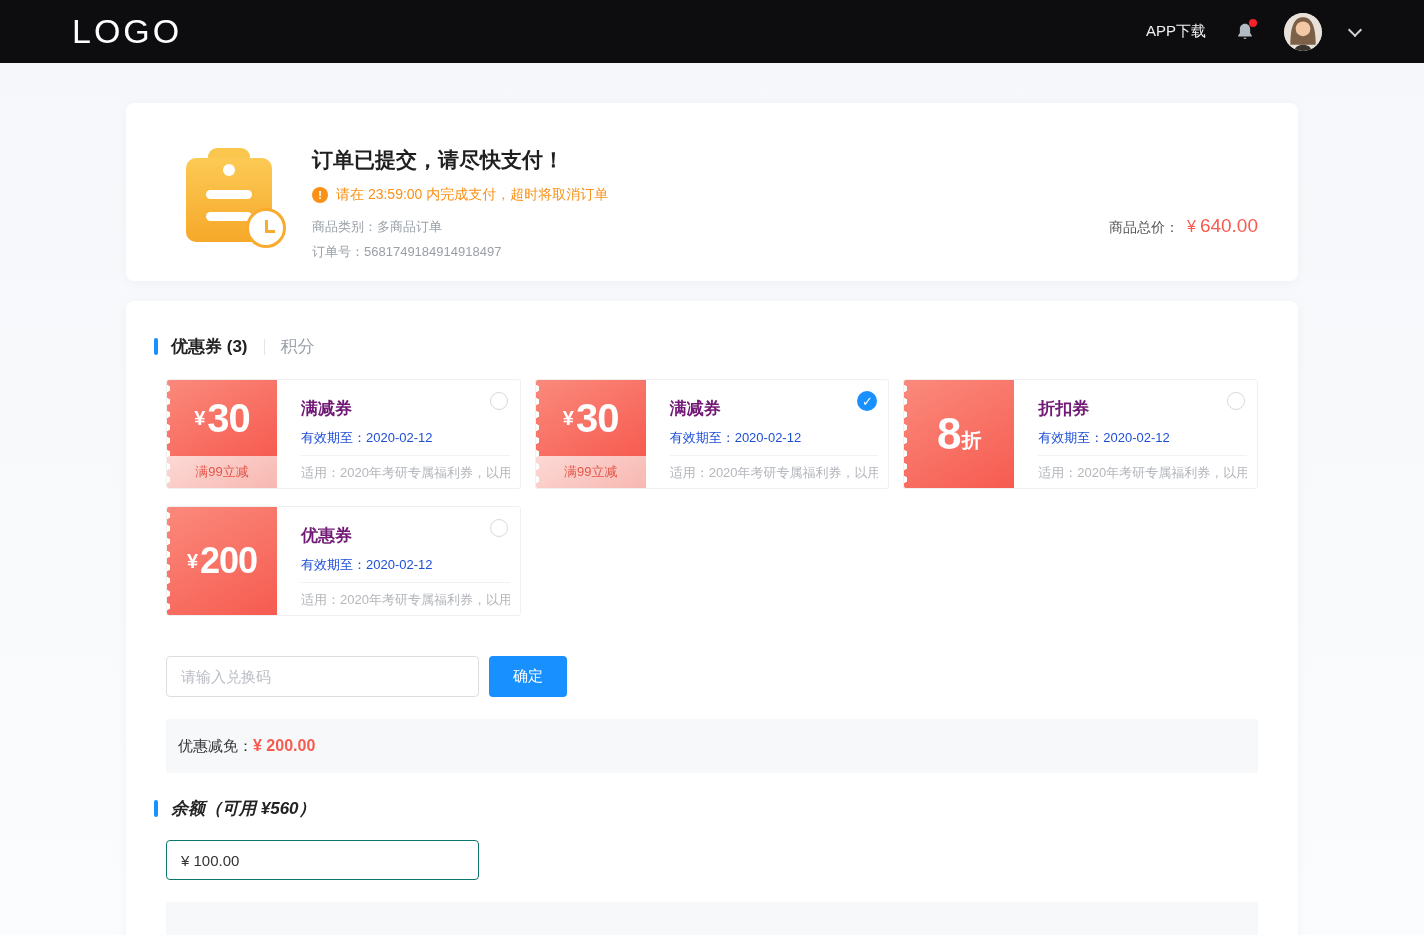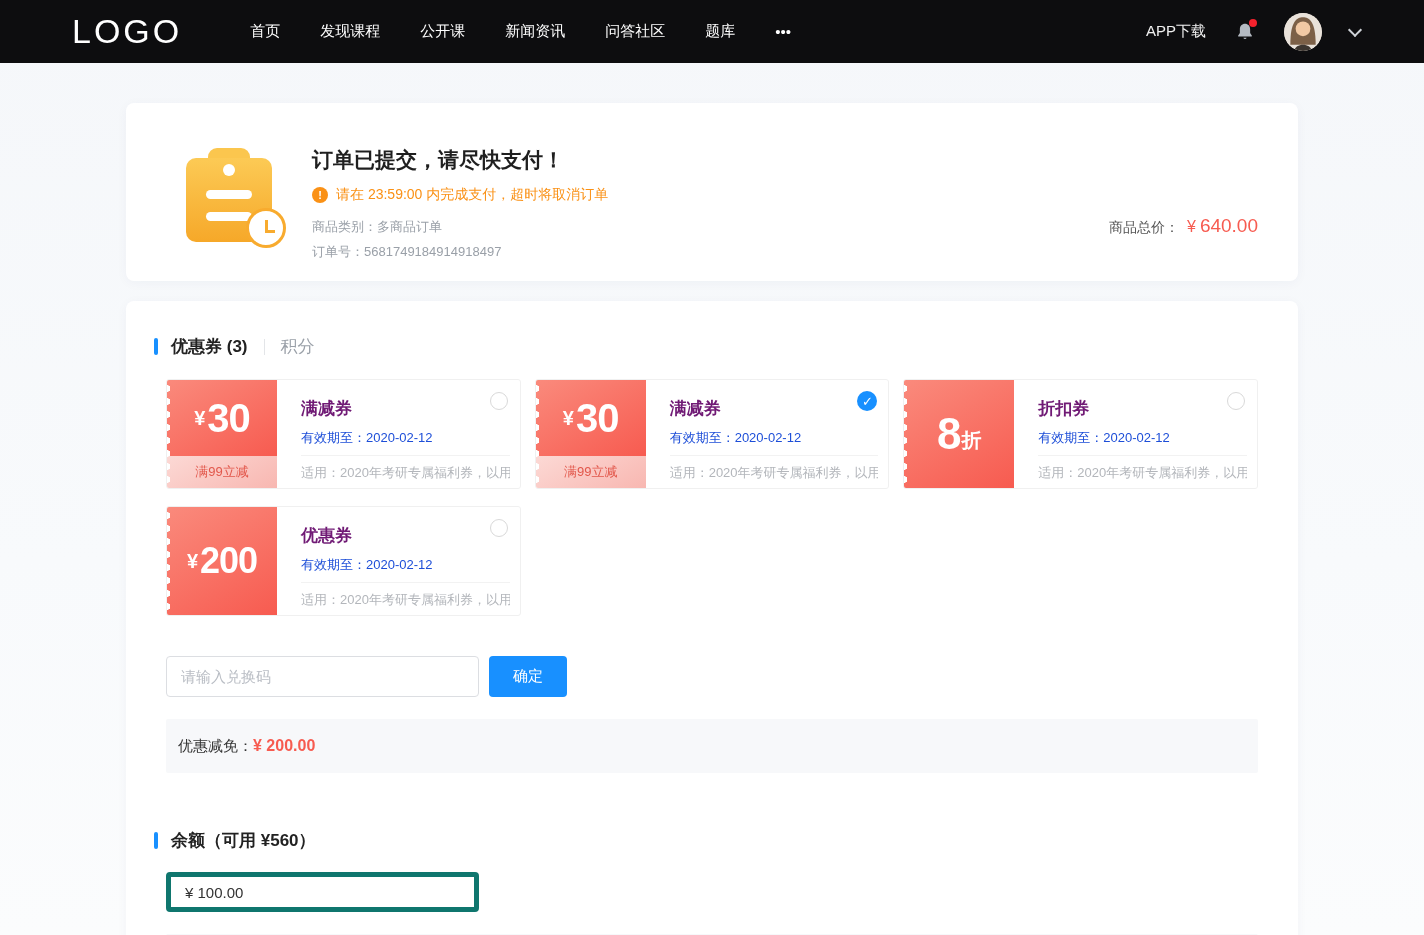--- a/index.html
+++ b/index.html
@@ -100,39 +100,30 @@
   .redeem-input { width:313px; height:41px; border:1px solid #dcdee2; border-radius:4px; padding:0 14px;
     font-size:15px; color:#333; outline:none; font-family:inherit; }
   .redeem-input::placeholder { color:#b9bdc4; }
   .confirm-btn { margin-left:10px; width:78px; height:41px; background:var(--accent-blue,#1890ff); color:#fff;
     border:none; border-radius:4px; font-size:15px; cursor:pointer; font-family:inherit; }
   .discount-bar { margin-top:22px; height:54px; background:#f7f8fa; border-radius:2px;
     display:flex; align-items:center; padding:0 12px; font-size:15px; color:#333;text-align:center; }
   .discount-bar .val { color:var(--accent-red,#f5463c); font-weight:bold; font-size:16px; }
 
   
-  .balance-head { margin-top:56px; }
-  .balance-input { margin-top:20px; width:313px; height:40px; border:5px solid #0f766e; border-radius:4px;
+  .balance-head { margin-top:24px;font-style:italic; }
+  .balance-input { margin-top:20px; width:313px; height:40px; border:1px solid #0f766e; border-radius:4px;
     padding:0 14px; font-size:15px; color:#333; outline:none; display:block; font-family:inherit; }
   .bottom-bar { margin-top:22px; height:60px; background:#f7f8fa; border-radius:2px; }
 </style>
 </head>
 <body>
 
 <div class="navbar">
   <div class="logo">LOGO</div>
-  <div class="nav-links">
-    <span class="nav-link">首页</span>
-    <span class="nav-link">发现课程</span>
-    <span class="nav-link">公开课</span>
-    <span class="nav-link">新闻资讯</span>
-    <span class="nav-link">问答社区</span>
-    <span class="nav-link">题库</span>
-    <span class="nav-link">•••</span>
-  </div>
   <div class="nav-right">
     <span class="app-dl">APP下载</span>
     <span class="bell-wrap">
       <svg viewBox="0 0 24 24" fill="#b4bac2">
           <path d="M12 3c-3.3 0-5.6 2.6-5.6 5.9v4.3L4.6 15.7c-.4.5 0 1.3.7 1.3h13.4c.7 0 1.1-.8.7-1.3l-1.8-2.5V8.9C17.6 5.6 15.3 3 12 3z"></path>
           <path d="M10.2 18.4a1.9 1.9 0 0 0 3.6 0z"></path>
         </svg>
       <span class="bell-dot"></span>
     </span>
     <span class="avatar">

